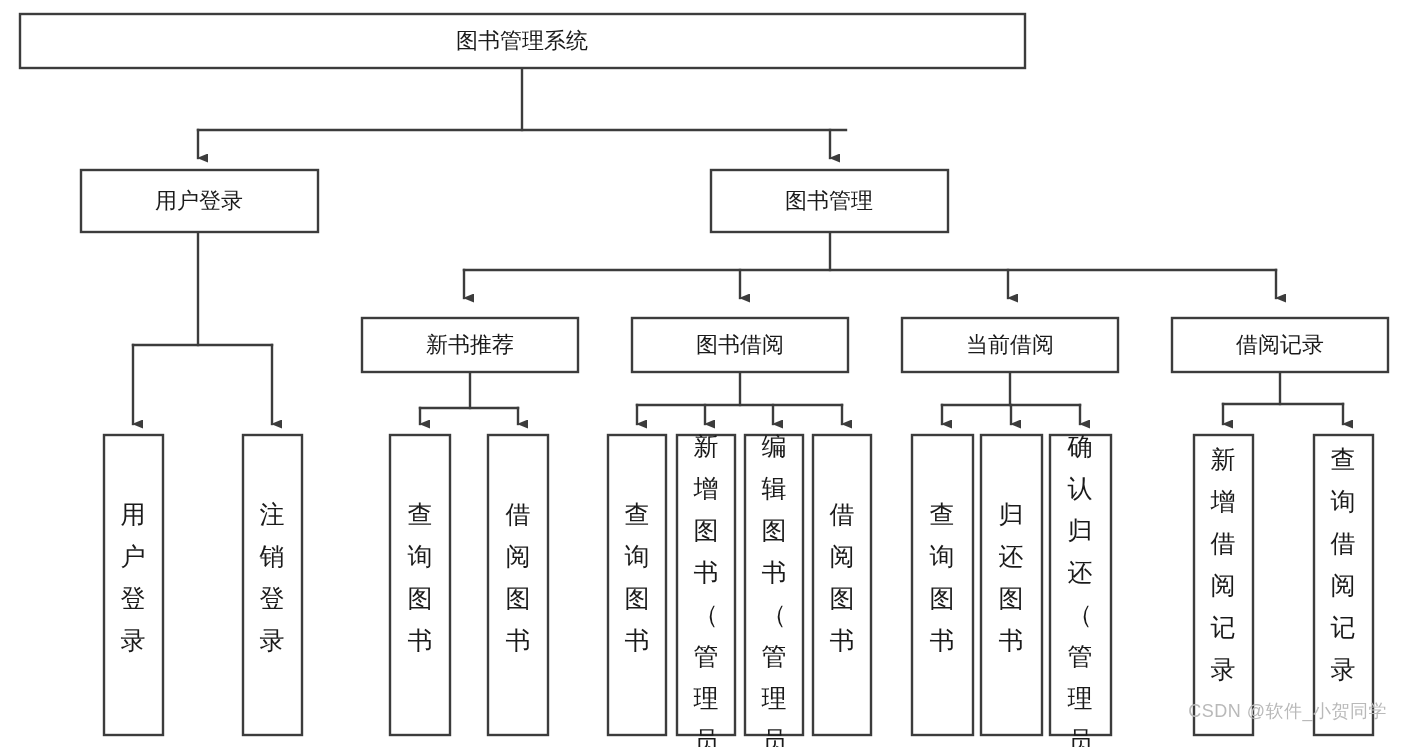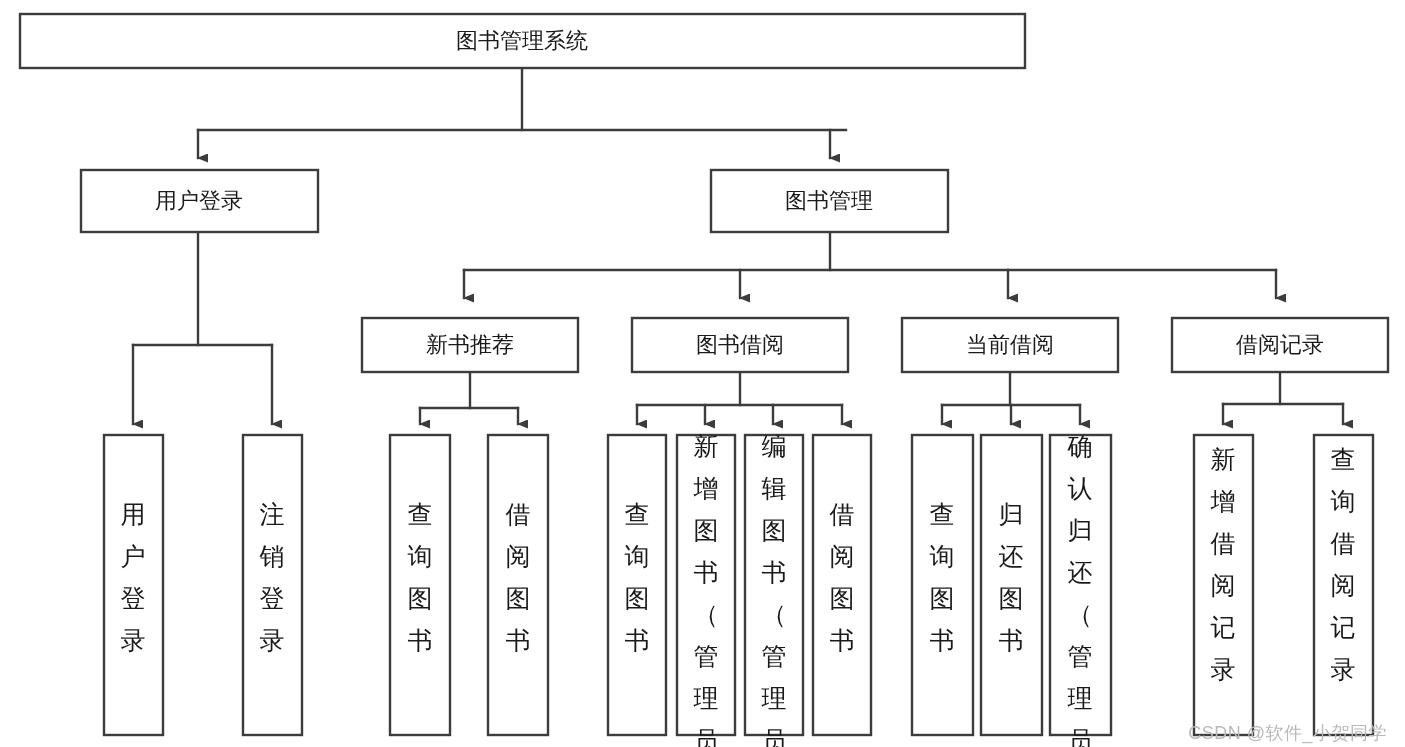--- a/index.html
+++ b/index.html
@@ -47,21 +47,21 @@
   }
   .node-label-v {
     font-family: "Liberation Sans", "DejaVu Sans", sans-serif;
     font-size: 25px;
     fill: #1a1a1a;
     text-anchor: middle;
   }
   .watermark {
     position: absolute;
     right: 10px;
-    bottom: 2px;
+    bottom: 24px;
     font-family: "Liberation Sans", "DejaVu Sans", sans-serif;
     font-size: 18px;
     color: #b9b9b9;
     white-space: nowrap;
     letter-spacing: 0.5px;
     pointer-events: none;
   }
 </style>
 </head>
 <body>

